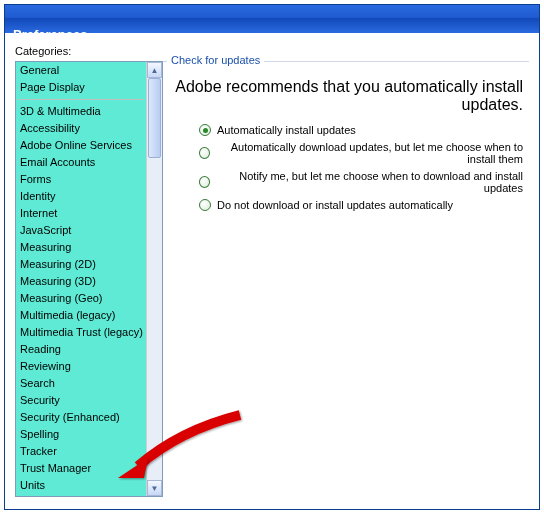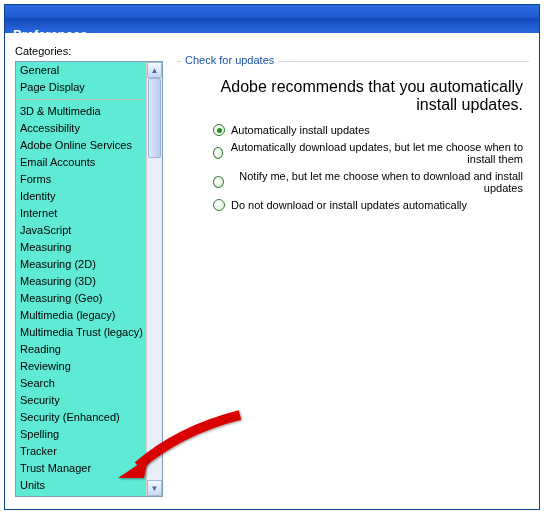--- a/index.html
+++ b/index.html
@@ -29,21 +29,20 @@
   }
   .titlebar span {
     color: #fff;
     font-weight: bold;
     font-size: 13px;
     margin-top: 30px;
   }
   .content {
     display: flex;
     padding: 12px 10px;
-    gap: 14px;
     height: calc(100% - 28px);
   }
   .left {
     width: 148px;
     display: flex;
     flex-direction: column;
   }
   .cat-label {
     color: #000;
     margin-bottom: 4px;

